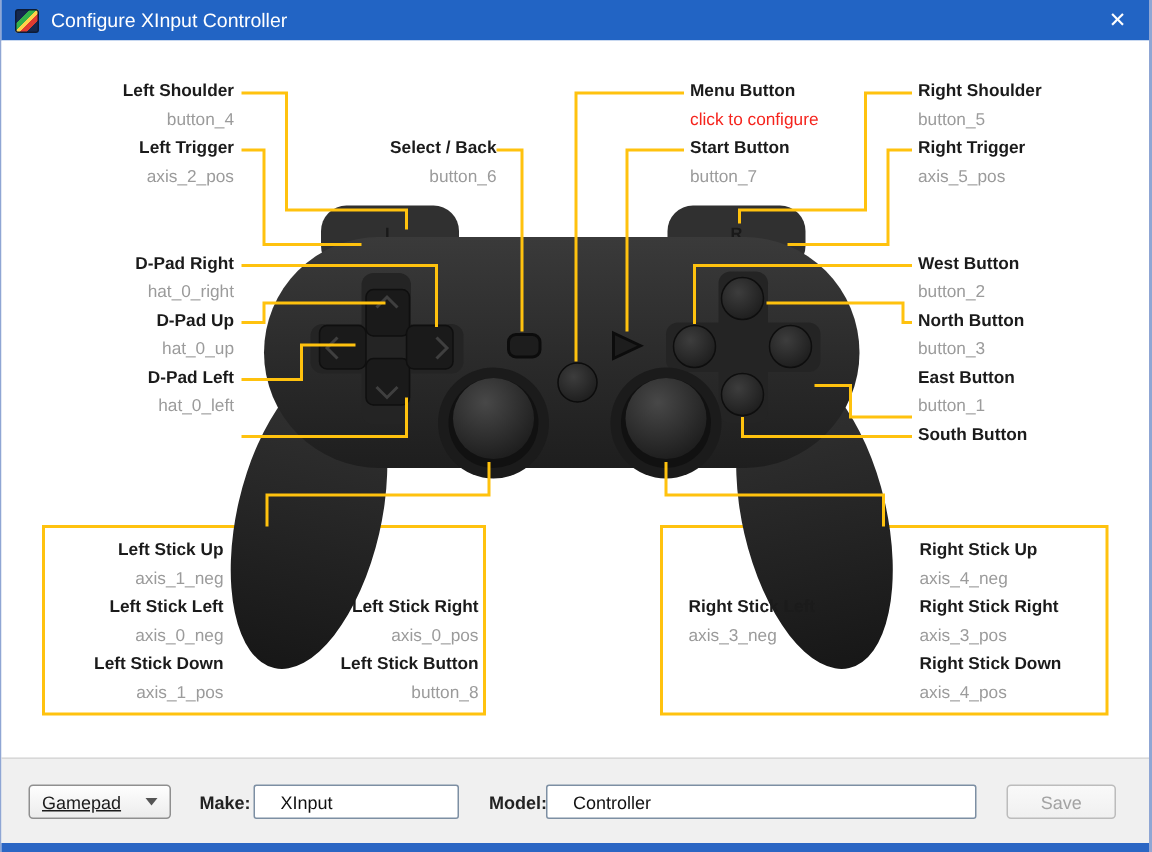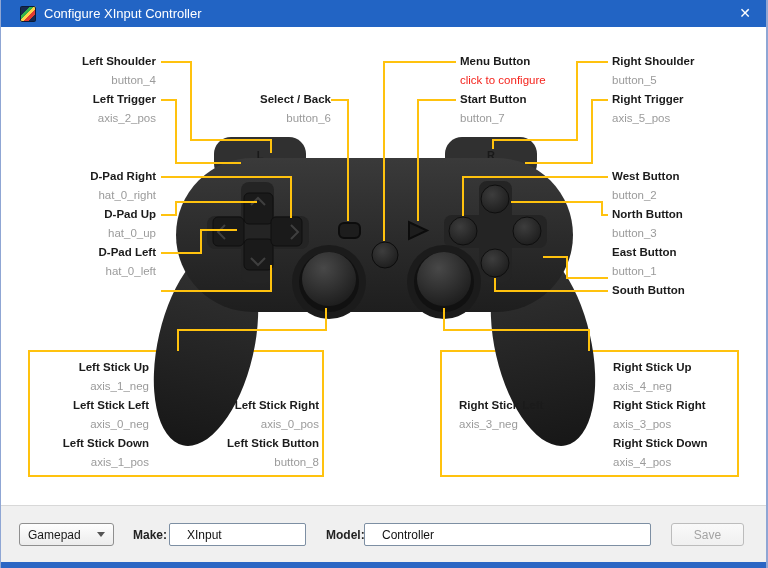--- a/index.html
+++ b/index.html
@@ -9,21 +9,21 @@
     background:#fff;
   }
   .window{
     width:768px;height:568px;box-sizing:border-box;
     display:flex;flex-direction:column;
     border-left:1px solid #8fa6d4;border-right:2px solid #8fa6d4;
   }
   
   .titlebar{
     height:27px;flex:0 0 27px;background:#2264c4;
-    display:flex;align-items:center;padding-left:19px;
+    display:flex;align-items:center;padding-left:9px;
   }
   .app-icon{
     width:16px;height:16px;border-radius:2px;margin-right:8px;
     background:
       linear-gradient(135deg,transparent 32%, #35b24a 32% 46%, #ffd24a 46% 58%, #e03c31 58% 72%, transparent 72%),
       #16294e;
     box-shadow:inset 0 0 0 1px #0d1b36;
   }
   .title-text{color:#ffffff;font-size:13px;}
   .close-btn{
@@ -45,21 +45,21 @@
   .la{text-align:left;}
   
   .bottombar{
     position:relative;flex:0 0 56px;height:56px;background:#f0f0f0;
     border-top:1px solid #d8d8d8;font-size:12px;
   }
   .combo{
     position:absolute;left:18px;top:17px;width:95px;height:23px;box-sizing:border-box;
     background:linear-gradient(#fefefe,#ececec);
     border:1px solid #8f8f8f;border-radius:3px;
-    display:flex;align-items:center;padding:0 8px;color:#1b1b1b;
+    display:flex;align-items:center;padding:0 8px;color:#1b1b1b;text-decoration:underline;
   }
   .combo .arrow{
     margin-left:auto;width:0;height:0;
     border-left:4px solid transparent;border-right:4px solid transparent;
     border-top:5px solid #555;
   }
   .fieldlabel{
     position:absolute;top:22px;font-weight:bold;color:#222;
   }
   .textfield{

